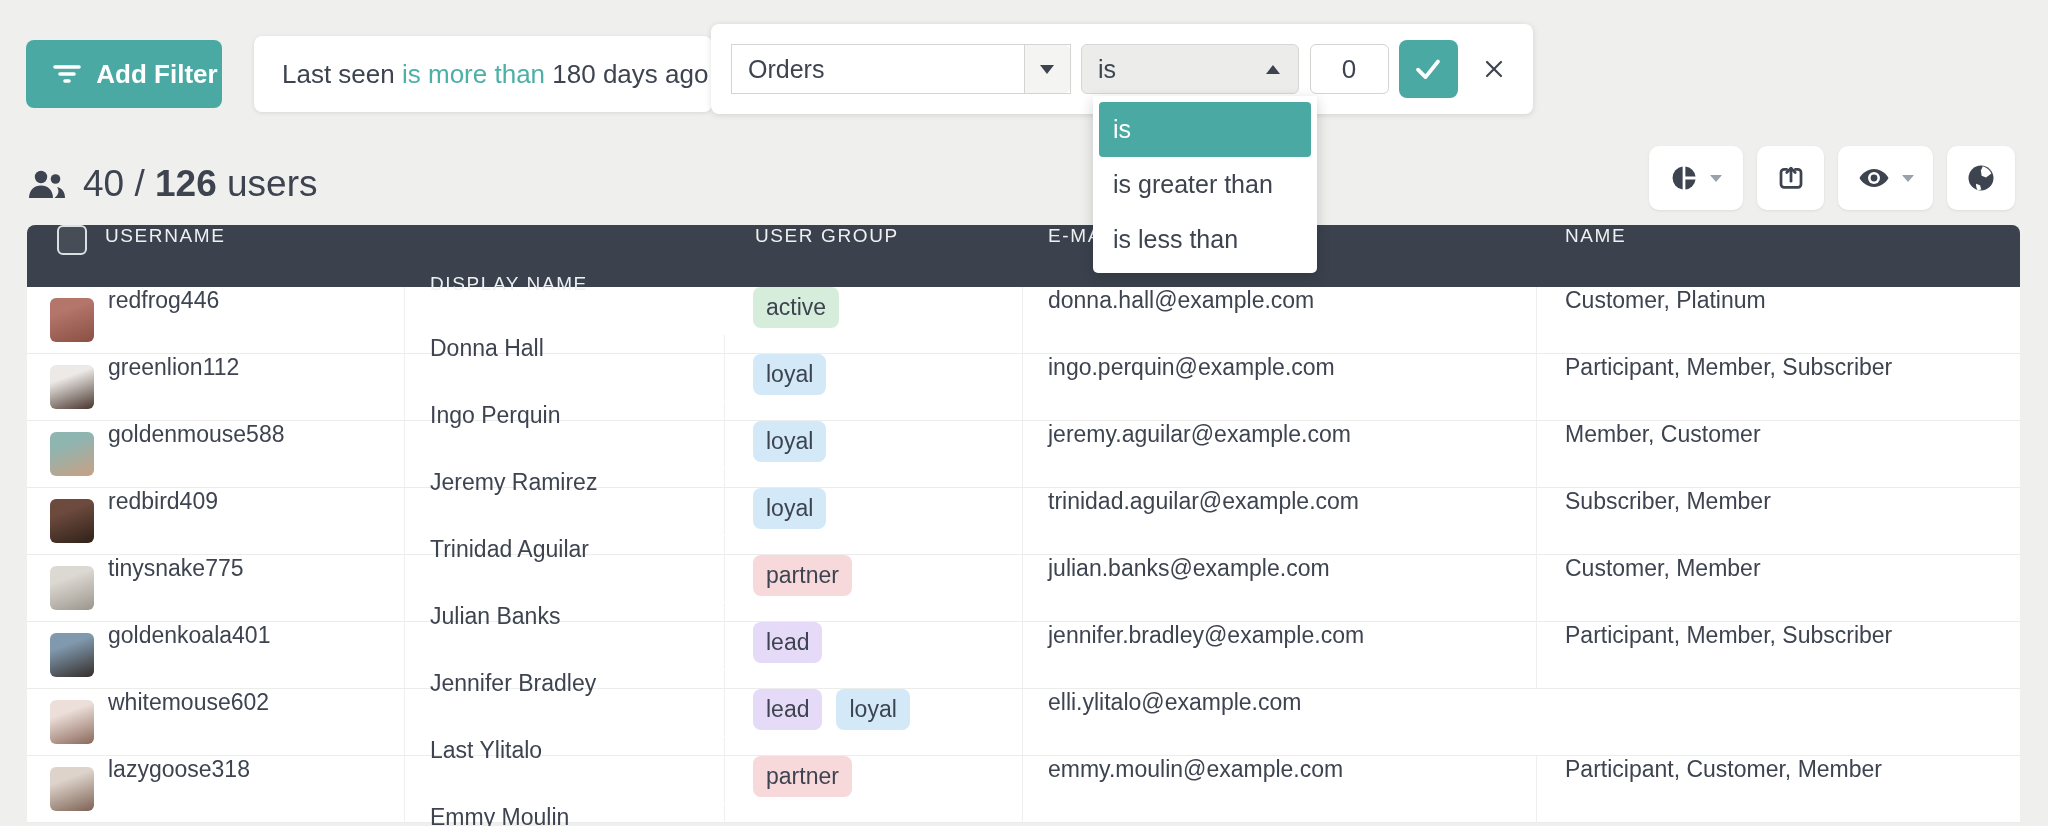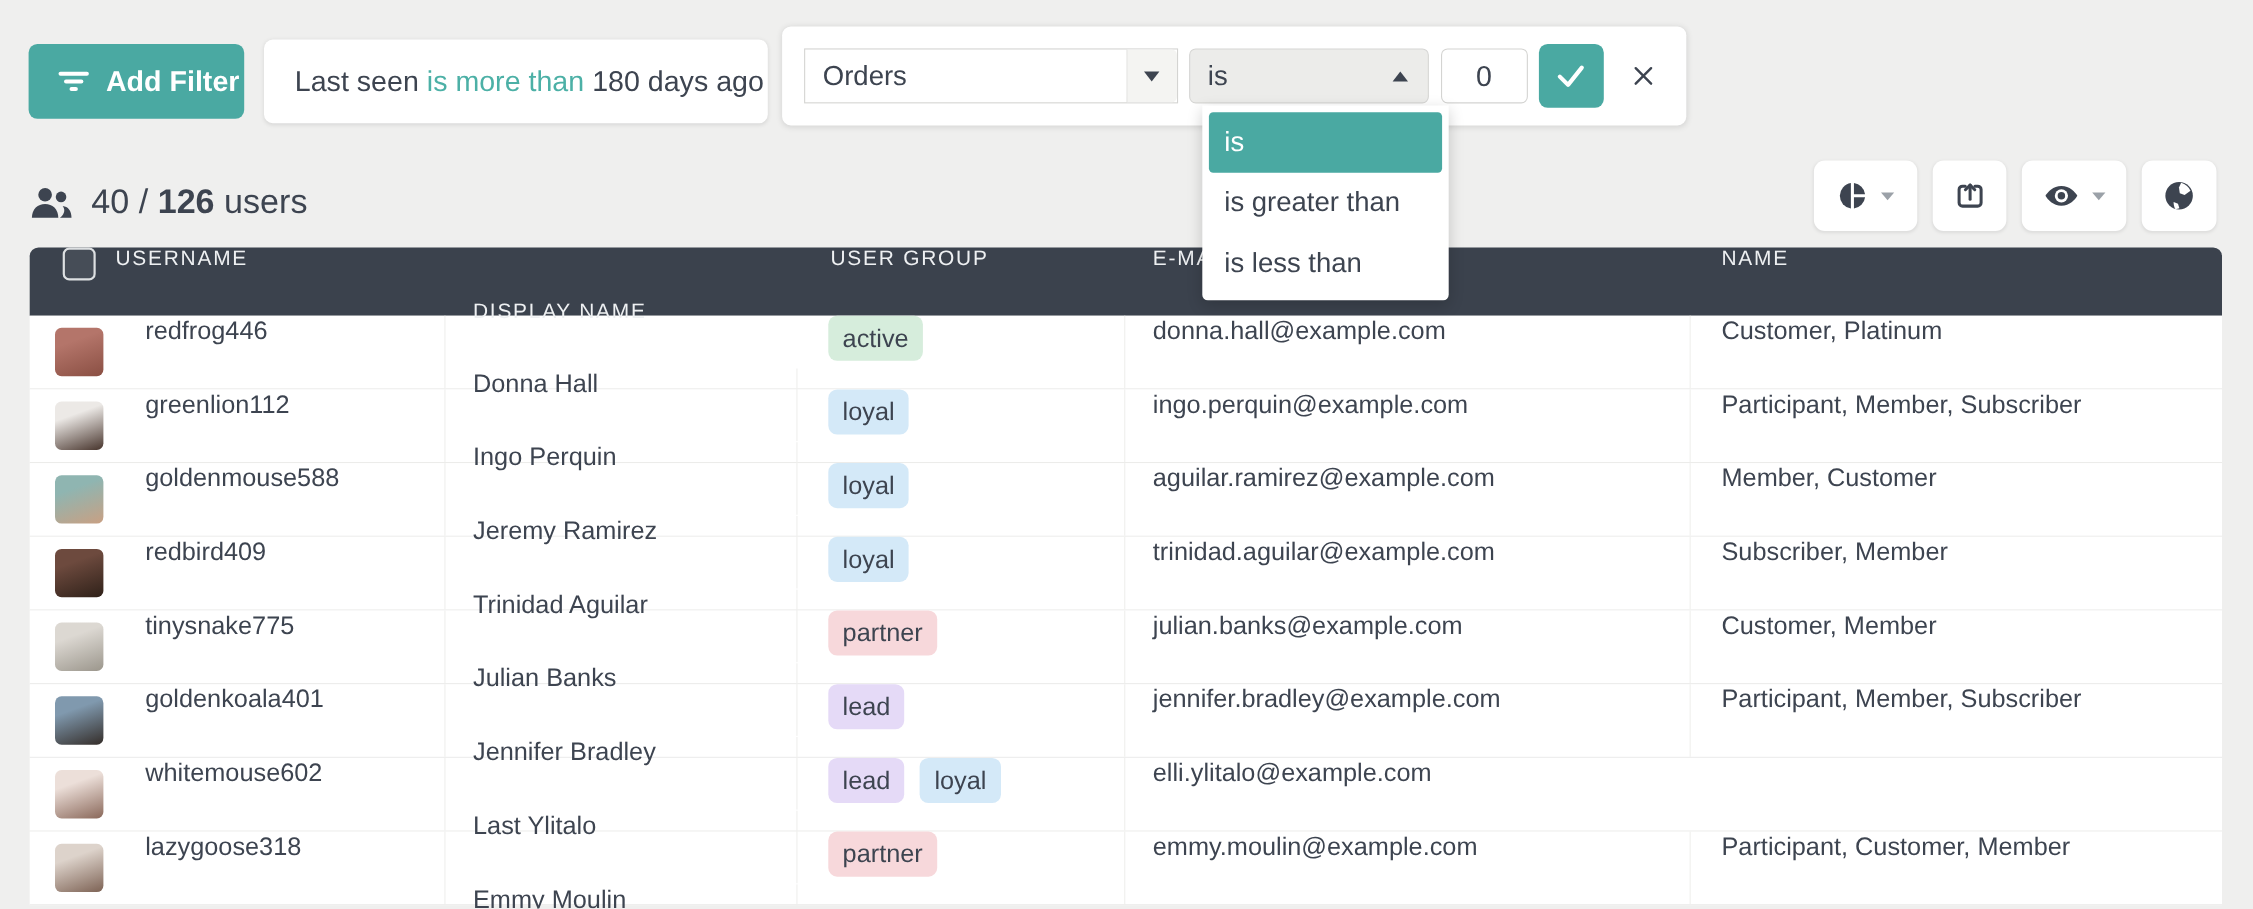--- a/index.html
+++ b/index.html
@@ -13,21 +13,21 @@
   }
   
   .add-filter-btn {
     position:absolute; left:26px; top:40px; width:196px; height:68px;
     background:#4aa9a2; border:none; border-radius:8px;
     color:#fff; font-size:26px; font-weight:bold;
     display:flex; align-items:center; justify-content:center; gap:14px;
     cursor:pointer; font-family:inherit;padding-left:22px;
   }
   .filter-chip {
-    position:absolute; left:240px; top:36px; width:458px; height:76px;
+    position:absolute; left:254px; top:36px; width:458px; height:76px;
     background:#fff; border-radius:8px;
     box-shadow:0 1px 4px rgba(0,0,0,.10);
     display:flex; align-items:center; padding:0 14px 0 28px;
     font-size:26px;
   }
   .filter-chip .chip-text { flex:1; white-space:nowrap; }
   .chip-op { color:#4cb0a6; }
   .chip-divider { width:1px; height:44px; background:#e7e7e6; margin:0 16px 0 8px; }
   .icon-x {
     width:40px; height:40px; display:flex; align-items:center; justify-content:center;
@@ -76,40 +76,40 @@
     position:absolute; left:1093px; top:96px; width:224px;
     background:#fff; border-radius:0 0 5px 5px;
     box-shadow:0 4px 14px rgba(0,0,0,.18);
     padding:6px; z-index:20;
   }
   .op-menu .option { font-size:25px; padding:13px 14px; border-radius:4px; color:#3d4450; cursor:pointer; }
   .op-menu .option.selected { background:#4aa9a2; color:#fff; }
   
   .summary {
     position:absolute; left:27px; top:156px; height:56px;
-    display:flex; align-items:center; gap:16px; font-size:31px;
+    display:flex; align-items:center; gap:16px; font-size:37px;
   }
   .summary b { font-weight:bold; }
   .view-buttons { position:absolute; top:146px; right:33px; display:flex; gap:14px; }
   .view-btn {
     height:64px; background:#fff; border:none; border-radius:10px;
     box-shadow:0 1px 3px rgba(0,0,0,.08);
     display:flex; align-items:center; justify-content:center; gap:12px; cursor:pointer;
   }
   .view-btn.w1 { width:94px; } .view-btn.w2 { width:67px; }
   .view-btn.w3 { width:95px; } .view-btn.w4 { width:68px; }
   
   .users-table { position:absolute; left:27px; top:225px; width:1993px; }
   .thead {
     height:62px; background:#3b424d; border-radius:8px 8px 0 0;
     display:flex; align-items:stretch;
     color:#eef0f2; font-size:19px; letter-spacing:1.6px;
   }
   .cell { display:flex; align-items:flex-start; }
-  .c1 { width:378px;gap:24px; } .c2 { width:320px;margin-top:48px; } .c3 { width:298px; }
+  .c1 { width:378px; } .c2 { width:320px;margin-top:48px; } .c3 { width:298px; }
   .c4 { width:514px; } .c5 { width:483px; }
   .thead .c1 { padding-left:30px; gap:18px; }
   .thead .c2, .row .c2 { padding-left:25px; }
   .thead .c3 { padding-left:30px; }
   .thead .c4, .row .c4 { padding-left:25px; }
   .thead .c5, .row .c5 { padding-left:28px; }
   .row .c3 { padding-left:28px; }
   .checkbox {
     width:30px; height:30px; border:2px solid #dde0e2; border-radius:6px;
     background:rgba(255,255,255,.06); cursor:pointer; flex:none;
@@ -277,21 +277,21 @@
 
   <div class="row">
     <div class="cell c1">
       <span class="avatar" style="background: linear-gradient(160deg, rgb(143, 181, 177) 30%, rgb(201, 160, 131));"></span>
       <span>goldenmouse588</span>
     </div>
     <div class="cell c2">Jeremy Ramirez</div>
     <div class="cell c3">
           <span class="tag" style="background: rgb(212, 233, 248);">loyal</span>
         </div>
-    <div class="cell c4">aguilar.ramirez@example.com</div>
+    <div class="cell c4">jeremy.aguilar@example.com</div>
     <div class="cell c5">Member, Customer</div>
   </div>
 
   <div class="row">
     <div class="cell c1">
       <span class="avatar" style="background: linear-gradient(160deg, rgb(109, 74, 62) 30%, rgb(47, 33, 25));"></span>
       <span>redbird409</span>
     </div>
     <div class="cell c2">Trinidad Aguilar</div>
     <div class="cell c3">

